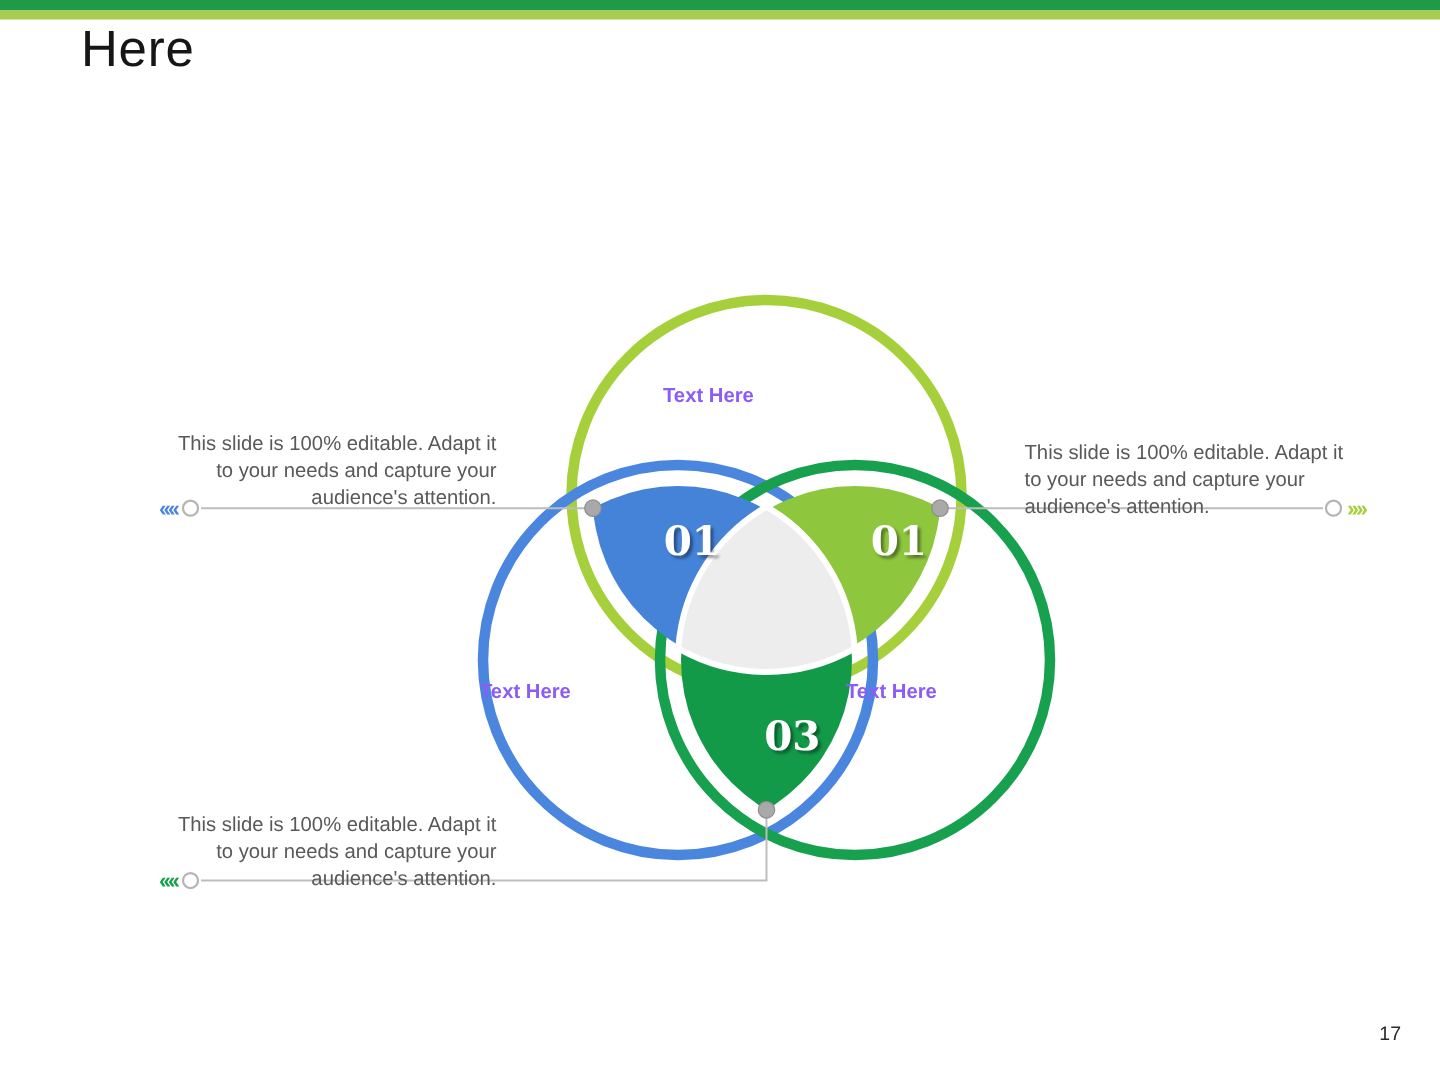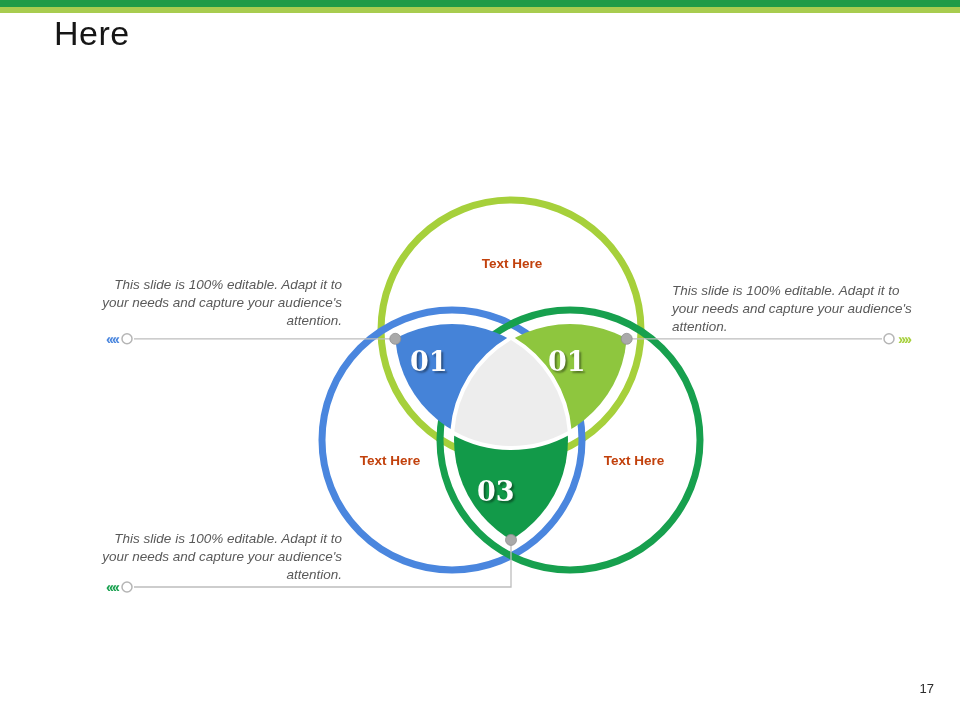--- a/index.html
+++ b/index.html
@@ -7,39 +7,39 @@
     position:relative;width:960px;height:720px;background:#ffffff;
     font-family:"Liberation Sans",sans-serif;overflow:hidden;margin:0 auto;
   }
   .slide-svg{position:absolute;left:0;top:0;width:960px;height:720px;}
   .title{
     position:absolute;left:54px;top:14px;margin:0;
     font-size:34px;font-weight:500;color:#161616;letter-spacing:0.5px;
     font-family:"Liberation Sans",sans-serif;
   }
   .text-here{
-    position:absolute;width:140px;text-align:center;
-    font-size:13.5px;font-weight:bold;color:#c2410c;
+    position:absolute;width:140px;
+    font-size:13.5px;font-weight:bold;color:#8b5cf6;
   }
   .th-top{left:442px;top:256px;}
   .th-left{left:320px;top:453px;}
   .th-right{left:564px;top:453px;}
   .seg-num{
-    position:absolute;width:70px;text-align:left;
+    position:absolute;width:70px;text-align:right;
     font-family:"DejaVu Serif",serif;font-weight:bold;font-size:27px;color:#ffffff;
     text-shadow:2px 2px 2px rgba(0,0,0,0.40);
   }
   .num-01{left:410px;top:346px;}
   .num-02{left:548px;top:346px;}
   .num-03{left:477px;top:476px;}
   .note{
     position:absolute;width:256px;
     font-size:13.5px;line-height:18px;color:#595959;
   }
-  .note p{margin:4px;font-style:italic;}
+  .note p{margin:15px;}
   .note-left{left:90px;top:272px;text-align:right;}
   .note-right{left:668px;top:278px;text-align:left;}
   .note-bottom{left:90px;top:526px;text-align:right;}
   .page-num{
     position:absolute;right:26px;bottom:24px;
     font-size:13px;color:#2b2b2b;margin-left:35px;
   }
 </style>
 </head>
 <body>

